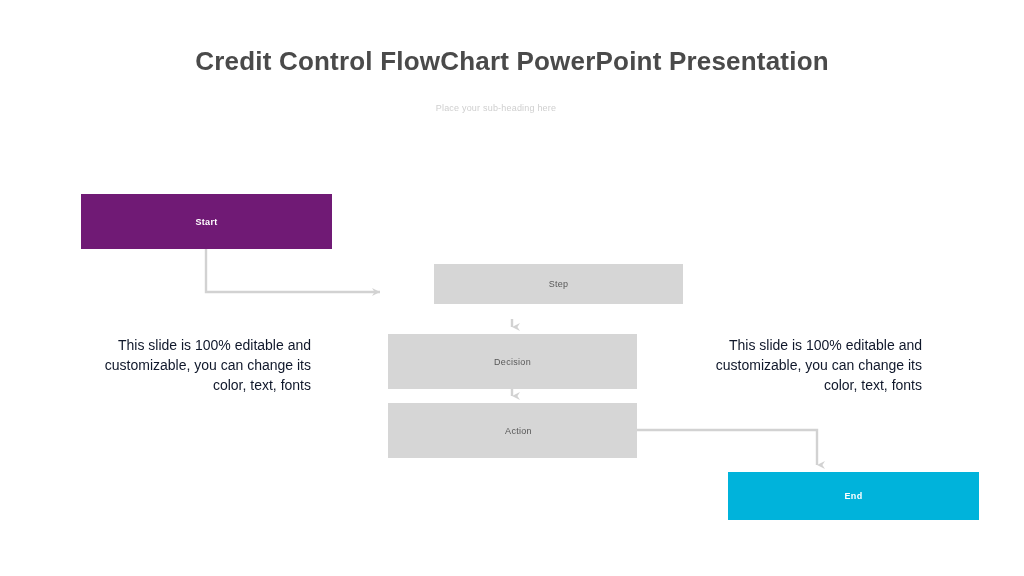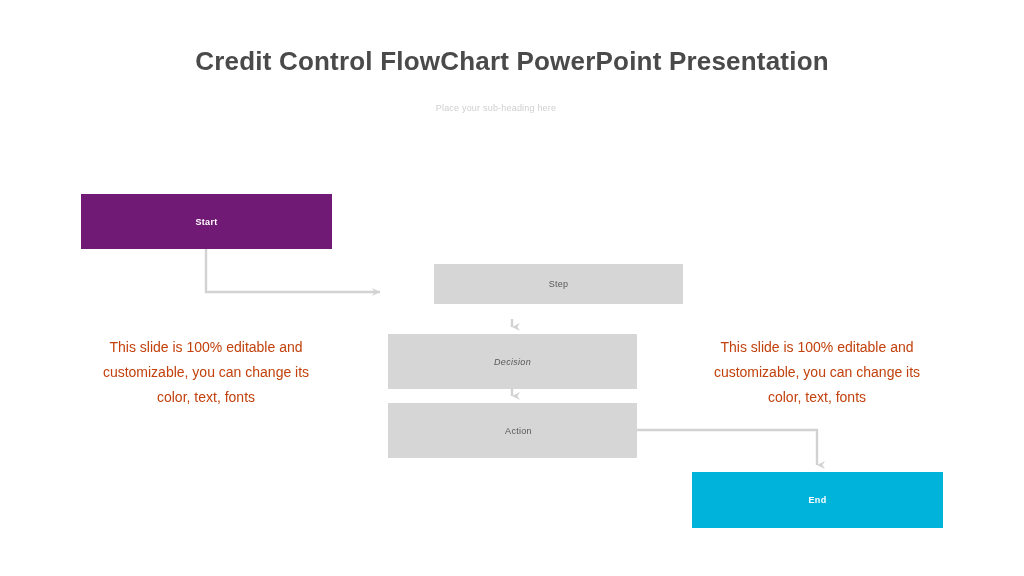--- a/index.html
+++ b/index.html
@@ -71,54 +71,53 @@
     height: 40px;
     background: #d6d6d6;
     margin-left: 46px;
   }
   .box-decision {
     left: 388px;
     top: 334px;
     width: 249px;
     height: 55px;
     background: #d6d6d6;
-    font-style: italic;
   }
   .box-action {
     left: 388px;
     top: 403px;
     width: 249px;
     height: 55px;
     background: #d6d6d6;
     padding-left: 12px;
   }
   .box-step .box-label,
   .box-decision .box-label,
   .box-action .box-label {
     color: #585858;
     font-weight: normal;
   }
 
   .box-end {
-    left: 692px;
+    left: 728px;
     top: 472px;
     width: 251px;
-    height: 56px;
+    height: 48px;
     background: #00b3db;
   }
   .box-end .box-label { color: #ffffff; }
 
   
   .body-copy {
     position: absolute;
     width: 210px;
-    text-align: center;
+    text-align: right;
     font-size: 14px;
-    line-height: 25px;
-    color: #c2410c;
+    line-height: 20px;
+    color: #0f172a;
   }
   .copy-left  { left: 101px; top: 335px; }
   .copy-right { left: 712px; top: 335px; }
 
   
   #connectors {
     position: absolute;
     left: 0;
     top: 0;
     width: 1024px;

